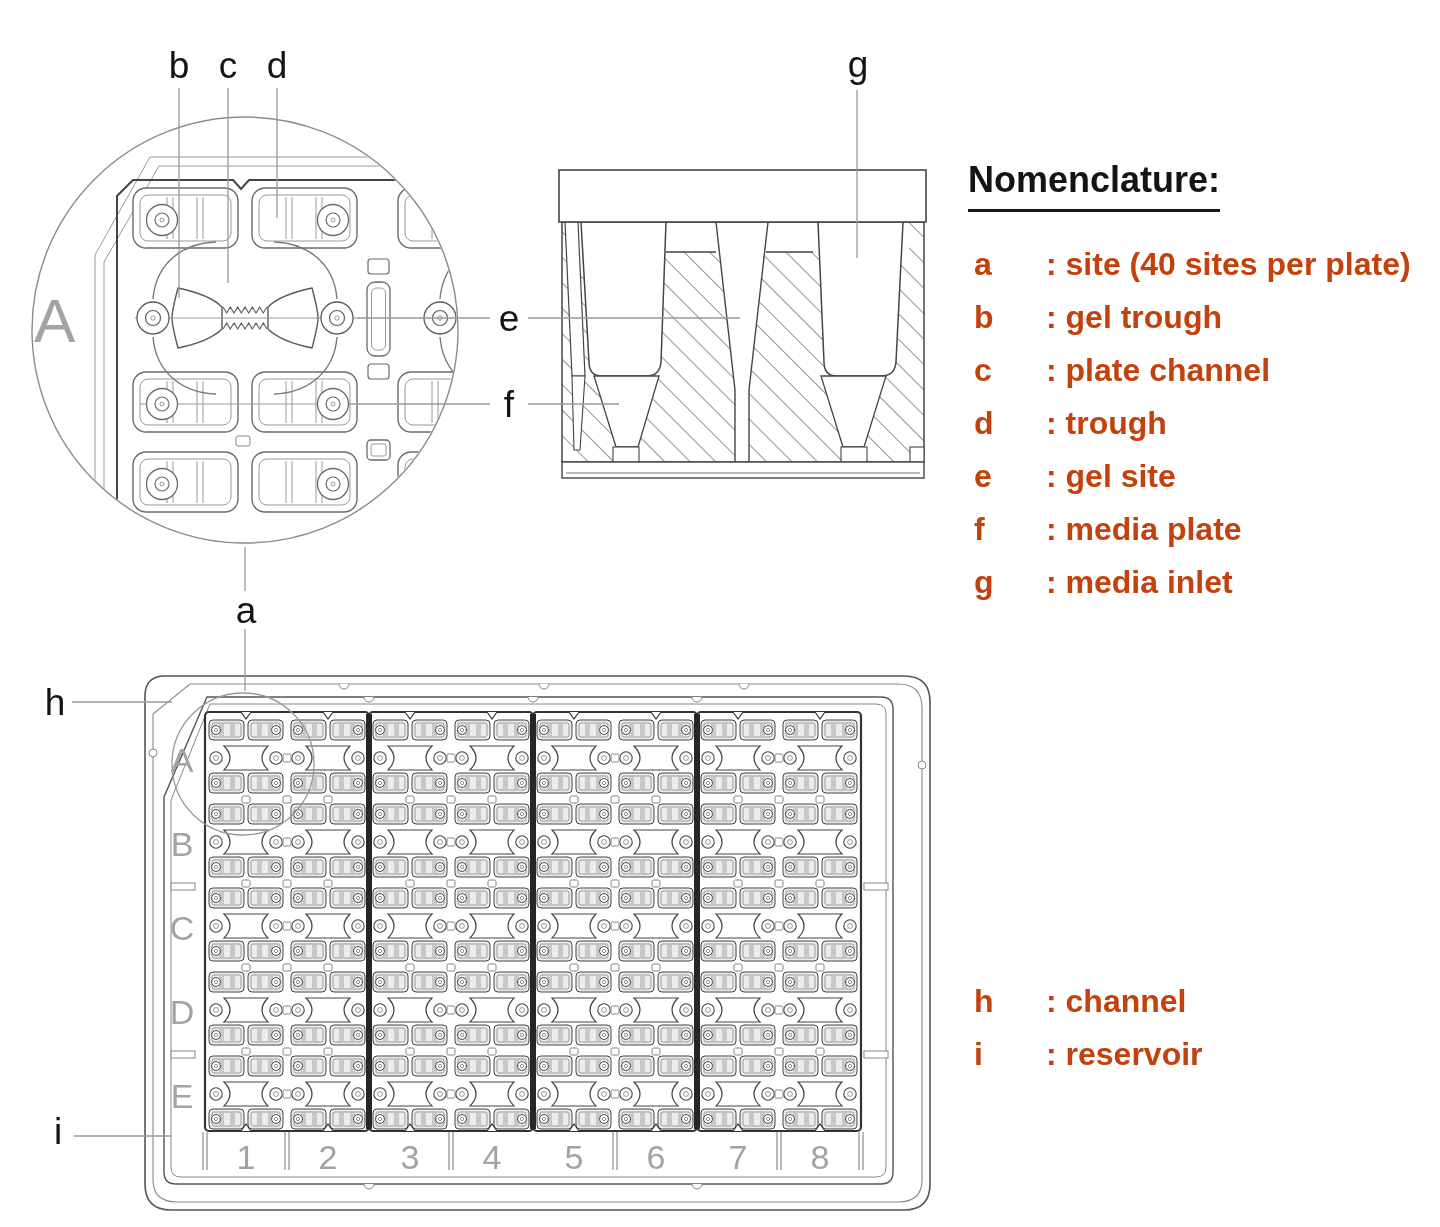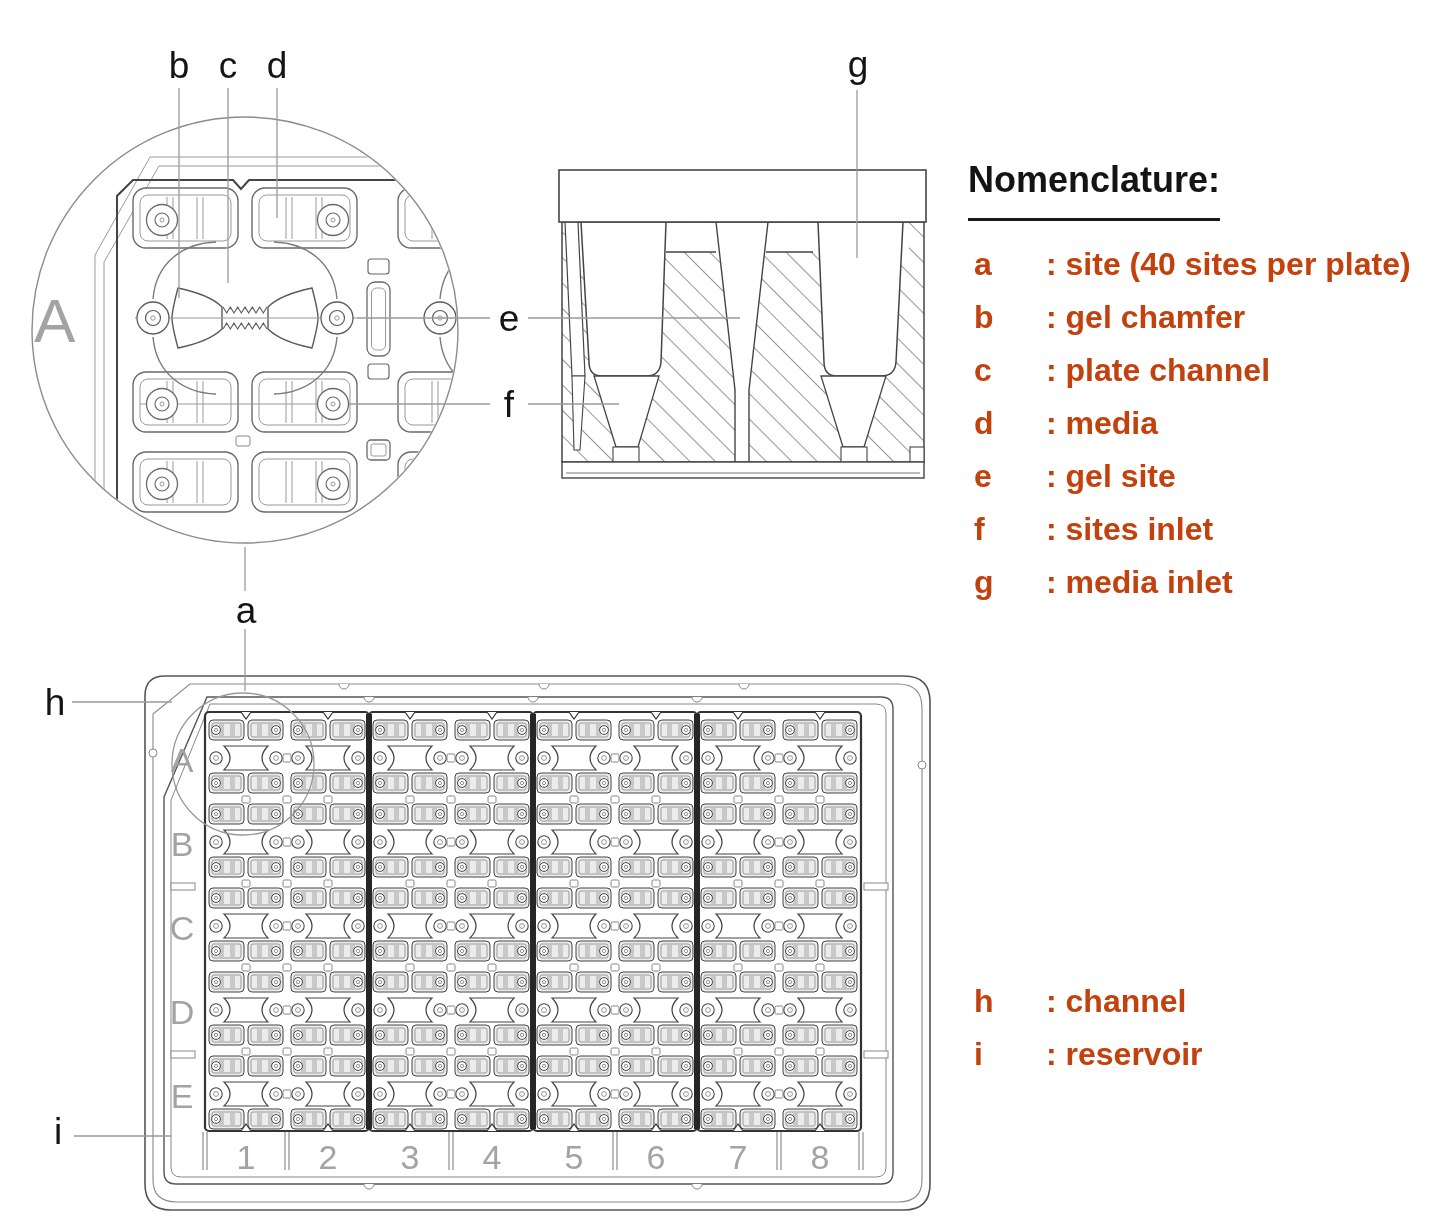--- a/index.html
+++ b/index.html
@@ -12,21 +12,21 @@
     position:absolute;transform:translate(-50%,-50%);
     font-size:37px;color:#141414;line-height:1;white-space:nowrap;
     font-weight:500;
   }
   .eng{
     position:absolute;transform:translate(-50%,-50%);
     font-size:34px;color:#a3a3a3;line-height:1;white-space:nowrap;font-weight:500;
   }
   .nom-head{
     position:absolute;left:968px;top:160px;font-size:36px;font-weight:600;color:#141414;
-    border-bottom:3px solid #1a1a1a;padding-bottom:18px;line-height:1.1;white-space:nowrap;
+    border-bottom:3px solid #1a1a1a;padding-bottom:9px;line-height:1.1;white-space:nowrap;
   }
   .nom-row{
     position:absolute;left:974px;width:470px;height:44px;line-height:44px;
     font-size:32px;color:#c2410c;font-weight:700;white-space:nowrap;
   }
   .nom-row .k{display:inline-block;width:72px;}
 </style>
 </head>
 <body>
 
@@ -1532,25 +1532,25 @@
 <div class="lbl" style="left:277px;top:65px">d</div>
 <div class="lbl" style="left:858px;top:64px">g</div>
 <div class="lbl" style="left:509px;top:318px">e</div>
 <div class="lbl" style="left:509px;top:404px">f</div>
 <div class="lbl" style="left:246px;top:610px">a</div>
 <div class="lbl" style="left:55px;top:702px">h</div>
 <div class="lbl" style="left:58px;top:1131px">i</div>
 
 <div class="nom-head">Nomenclature:</div>
 <div class="nom-row" style="top:242px"><span class="k">a</span><span>: site (40 sites per plate)</span></div>
-<div class="nom-row" style="top:295px"><span class="k">b</span><span>: gel chamfer</span></div>
+<div class="nom-row" style="top:295px"><span class="k">b</span><span>: gel trough</span></div>
 <div class="nom-row" style="top:348px"><span class="k">c</span><span>: plate channel</span></div>
-<div class="nom-row" style="top:401px"><span class="k">d</span><span>: media</span></div>
+<div class="nom-row" style="top:401px"><span class="k">d</span><span>: trough</span></div>
 <div class="nom-row" style="top:454px"><span class="k">e</span><span>: gel site</span></div>
-<div class="nom-row" style="top:507px"><span class="k">f</span><span>: sites inlet</span></div>
+<div class="nom-row" style="top:507px"><span class="k">f</span><span>: media plate</span></div>
 <div class="nom-row" style="top:560px"><span class="k">g</span><span>: media inlet</span></div>
 <div class="nom-row" style="top:979px"><span class="k">h</span><span>: channel</span></div>
 <div class="nom-row" style="top:1032px"><span class="k">i</span><span>: reservoir</span></div>
 
 <div class="eng" style="left:182px;top:760px">A</div>
 <div class="eng" style="left:182px;top:844px">B</div>
 <div class="eng" style="left:182px;top:928px">C</div>
 <div class="eng" style="left:182px;top:1012px">D</div>
 <div class="eng" style="left:182px;top:1096px">E</div>
 <div class="eng" style="left:246px;top:1157px">1</div>

